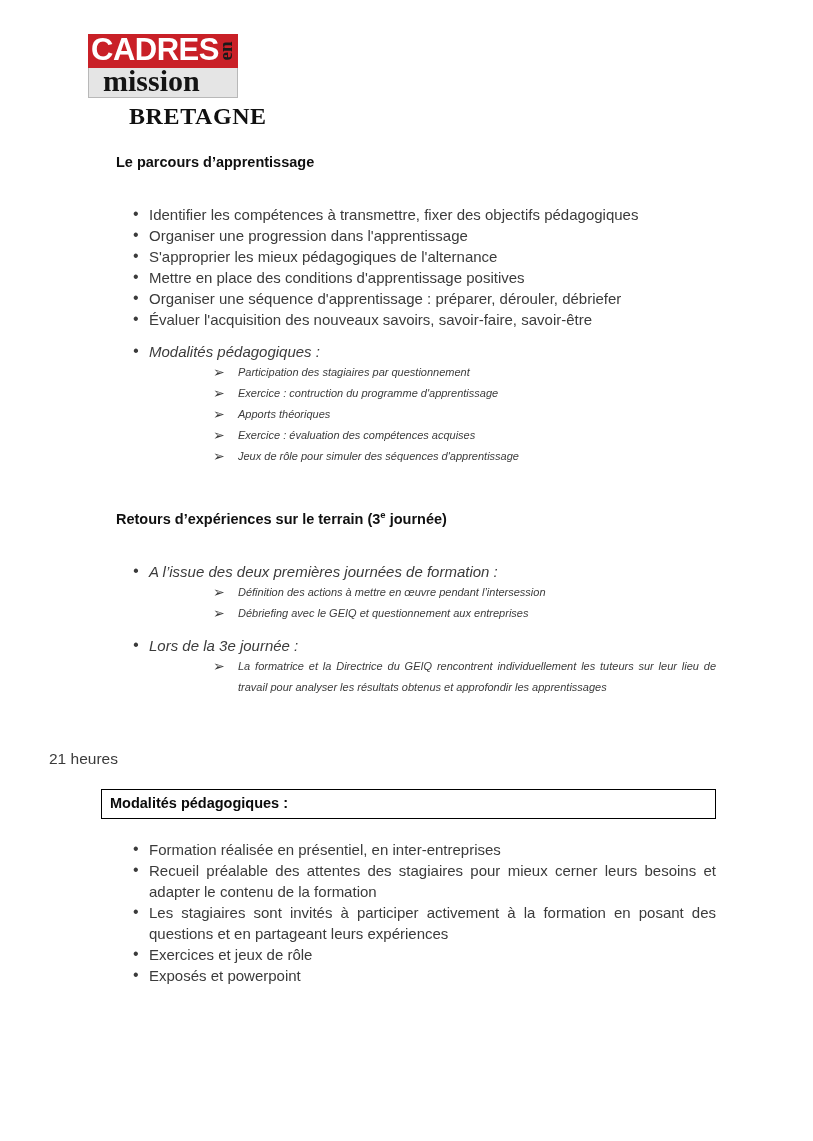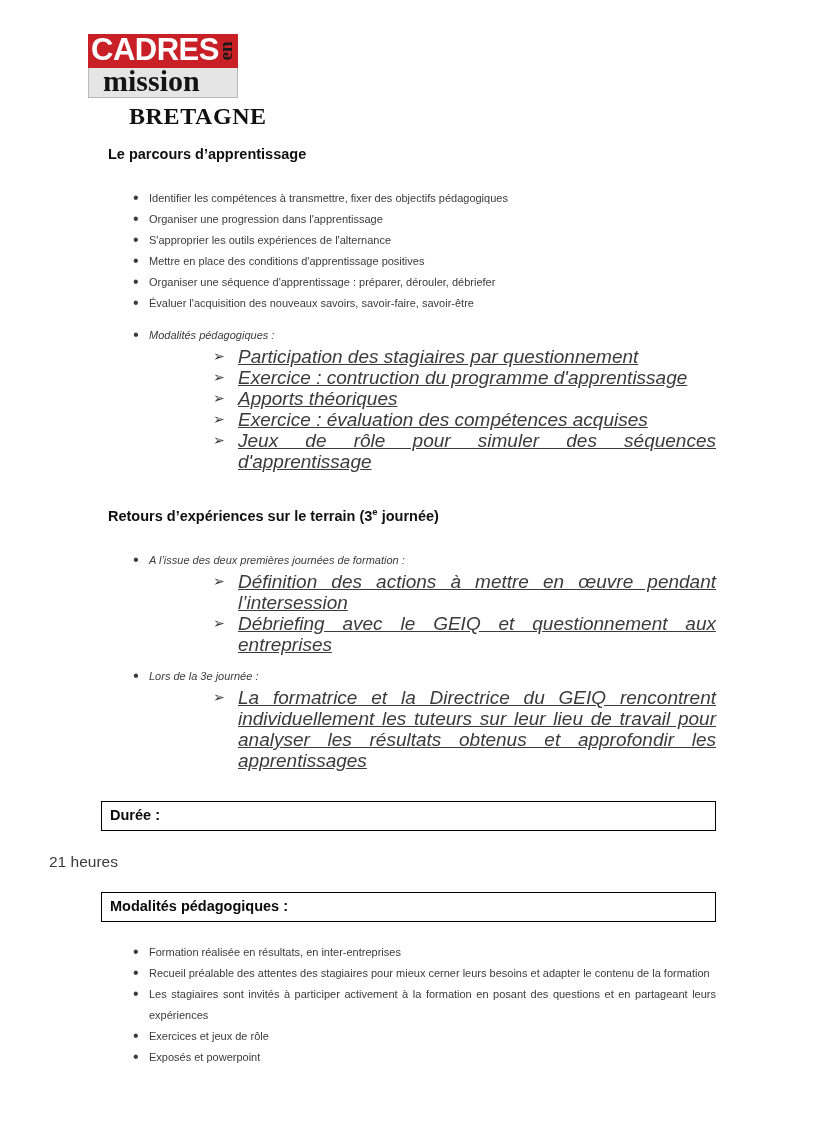--- a/index.html
+++ b/index.html
@@ -104,41 +104,41 @@
     left: 0;
     top: 140px;
     width: 813px;
   }
 
   .section-heading {
     font-family: "Liberation Sans", sans-serif;
     font-weight: bold;
     font-size: 14.5px;
     color: #101010;
-    margin: 4px;
+    margin: 12px;
     padding: 0 8px 0 104px;
     line-height: 20px;
   }
   .section-heading sup {
     font-size: 9.5px;
     vertical-align: super;
     line-height: 0;
   }
 
   ul.bullets {
     list-style: none;
     margin: 0;
     padding: 0;
   }
   ul.bullets > li {
     position: relative;
     padding-left: 149px;
     padding-right: 97px;
     text-align: justify;
-    font-size: 11px;
+    font-size: 15px;
     line-height: 21px;
     color: #3b3b3b;
     margin: 0;
   }
   ul.bullets > li::before {
     content: "•";
     position: absolute;
     left: 133px;
     top: -1px;
     font-size: 16px;
@@ -152,25 +152,24 @@
     list-style: none;
     margin: 0;
     padding: 0;
   }
   ul.arrows > li {
     position: relative;
     padding-left: 238px;
     padding-right: 97px;
     text-align: justify;
     font-style: italic;
-    font-size: 19px;
+    font-size: 11px;
     line-height: 21px;
     color: #3b3b3b;
     margin: 0;
-    text-decoration: underline;
   }
   ul.arrows > li::before {
     content: "\27A2";
     position: absolute;
     left: 213px;
     top: 0px;
     font-style: normal;
     font-size: 14px;
     color: #3b3b3b;
   }
@@ -221,21 +220,21 @@
 
 <div class="doc">
 
   <h2 class="section-heading">Le parcours d’apprentissage</h2>
 
   <div class="spacer-md"></div>
 
   <ul class="bullets">
     <li>Identifier les compétences à transmettre, fixer des objectifs pédagogiques</li>
     <li>Organiser une progression dans l'apprentissage</li>
-    <li>S'approprier les outils expériences de l'alternance</li>
+    <li>S'approprier les mieux pédagogiques de l'alternance</li>
     <li>Mettre en place des conditions d'apprentissage positives</li>
     <li>Organiser une séquence d'apprentissage : préparer, dérouler, débriefer</li>
     <li>Évaluer l'acquisition des nouveaux savoirs, savoir-faire, savoir-être</li>
   </ul>
 
   <div class="spacer-sm"></div>
 
   <ul class="bullets">
     <li class="italic">Modalités pédagogiques :</li>
   </ul>
@@ -268,37 +267,34 @@
   <ul class="bullets">
     <li class="italic">Lors de la 3e journée :</li>
   </ul>
 
   <ul class="arrows">
     <li>La formatrice et la Directrice du GEIQ rencontrent individuellement les tuteurs sur leur lieu de travail pour analyser les résultats obtenus et approfondir les apprentissages</li>
   </ul>
 
   <div class="spacer-lg"></div>
 
-  <div class="framed">
-    <span class="framed-label">Durée :</span>
-  </div>
 
   <div class="spacer-md"></div>
 
   <div class="plain-line">21 heures</div>
 
   <div class="spacer-md"></div>
 
   <div class="framed">
     <span class="framed-label">Modalités pédagogiques :</span>
   </div>
 
   <div class="spacer-md"></div>
 
   <ul class="bullets">
-    <li>Formation réalisée en résultats, en inter-entreprises</li>
+    <li>Formation réalisée en présentiel, en inter-entreprises</li>
     <li>Recueil préalable des attentes des stagiaires pour mieux cerner leurs besoins et adapter le contenu de la formation</li>
     <li>Les stagiaires sont invités à participer activement à la formation en posant des questions et en partageant leurs expériences</li>
     <li>Exercices et jeux de rôle</li>
     <li>Exposés et powerpoint</li>
   </ul>
 
 </div>
 
 </body></html>

